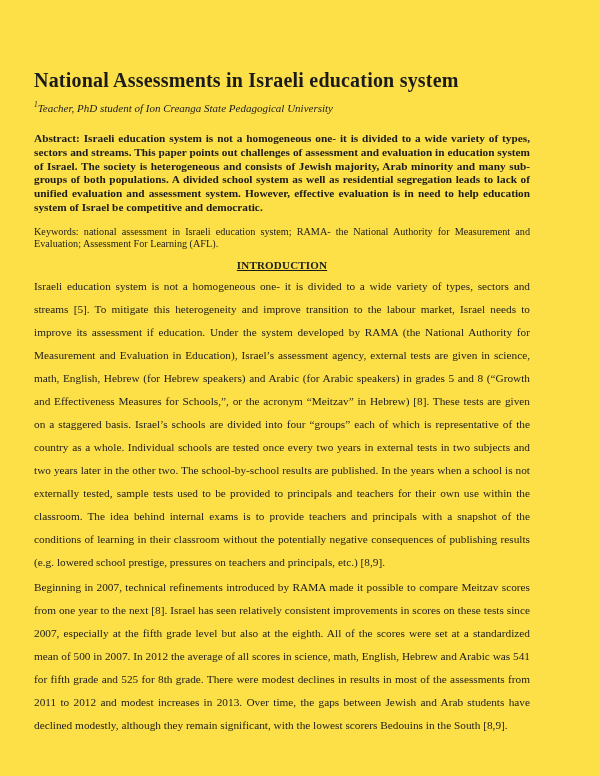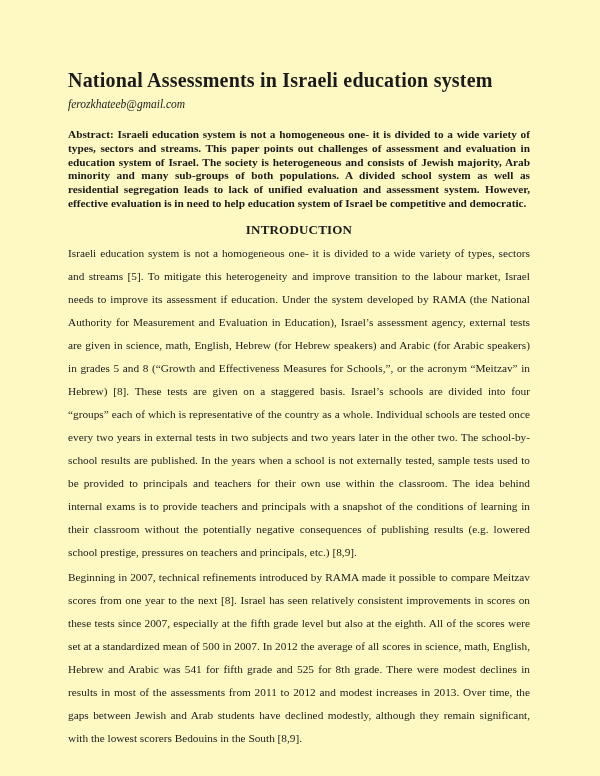--- a/index.html
+++ b/index.html
@@ -5,24 +5,24 @@
   html, body {
     margin: 0;
     padding: 0;
     background: #ffffff;
   }
   .page {
     position: relative;
     width: 600px;
     height: 776px;
     box-sizing: border-box;
-    background: #fef9c3;
+    background: #fde047;
     color: #1b1b1b;
     font-family: "Liberation Serif", "DejaVu Serif", serif;
-    padding: 69px 70px 30px 68px;
+    padding: 69px 70px 30px 34px;
     overflow: hidden;
   }
   .title {
     font-size: 20px;
     font-weight: 700;
     letter-spacing: 0.2px;
     white-space: nowrap;
     margin: 0;
   }
   .author-line {
@@ -56,45 +56,49 @@
     text-align: justify;
   }
   .keywords {
     margin-top: 2px;
     font-size: 10.2px;
     line-height: 11.6px;
     text-align: justify;
   }
   .section-heading {
     margin: 3px 0 4px 0;
-    font-size: 13px;
+    font-size: 11px;
     font-weight: 700;
     text-align: center;
     letter-spacing: 0.2px;
+    text-decoration: underline;
   }
   .body-paragraph {
     margin: 0 0 2px 0;
     font-size: 11.3px;
     line-height: 23px;
     text-align: justify;
   }
 </style>
 </head>
 <body>
 
 <div class="page">
 
   <h1 class="title">National Assessments in Israeli education system</h1>
 
 
+  <div class="affiliation-line">
+    <sup>1</sup><span>Teacher, PhD student of Ion Creanga State Pedagogical University</span>
+  </div>
 
-  <div class="email-line">ferozkhateeb@gmail.com</div>
 
   <p class="abstract">Abstract: Israeli education system is not a homogeneous one- it is divided to a wide variety of types, sectors and streams. This paper points out challenges of assessment and evaluation in education system of Israel. The society is heterogeneous and consists of Jewish majority, Arab minority and many sub-groups of both populations. A divided school system as well as residential segregation leads to lack of unified evaluation and assessment system. However, effective evaluation is in need to help education system of Israel be competitive and democratic.</p>
 
+  <p class="keywords">Keywords: national assessment in Israeli education system; RAMA- the National Authority for Measurement and Evaluation; Assessment For Learning (AFL).</p>
 
   <h2 class="section-heading">INTRODUCTION</h2>
 
   <p class="body-paragraph">Israeli education system is not a homogeneous one- it is divided to a wide variety of types, sectors and streams [5]. To mitigate this heterogeneity and improve transition to the labour market, Israel needs to improve its assessment if education. Under the system developed by RAMA (the National Authority for Measurement and Evaluation in Education), Israel’s assessment agency, external tests are given in science, math, English, Hebrew (for Hebrew speakers) and Arabic (for Arabic speakers) in grades 5 and 8 (“Growth and Effectiveness Measures for Schools,”, or the acronym “Meitzav” in Hebrew) [8]. These tests are given on a staggered basis. Israel’s schools are divided into four “groups” each of which is representative of the country as a whole. Individual schools are tested once every two years in external tests in two subjects and two years later in the other two. The school-by-school results are published. In the years when a school is not externally tested, sample tests used to be provided to principals and teachers for their own use within the classroom. The idea behind internal exams is to provide teachers and principals with a snapshot of the conditions of learning in their classroom without the potentially negative consequences of publishing results (e.g. lowered school prestige, pressures on teachers and principals, etc.) [8,9].</p>
 
   <p class="body-paragraph">Beginning in 2007, technical refinements introduced by RAMA made it possible to compare Meitzav scores from one year to the next [8]. Israel has seen relatively consistent improvements in scores on these tests since 2007, especially at the fifth grade level but also at the eighth. All of the scores were set at a standardized mean of 500 in 2007. In 2012 the average of all scores in science, math, English, Hebrew and Arabic was 541 for fifth grade and 525 for 8th grade. There were modest declines in results in most of the assessments from 2011 to 2012 and modest increases in 2013. Over time, the gaps between Jewish and Arab students have declined modestly, although they remain significant, with the lowest scorers Bedouins in the South [8,9].</p>
 
 </div>
 
 </body></html>

